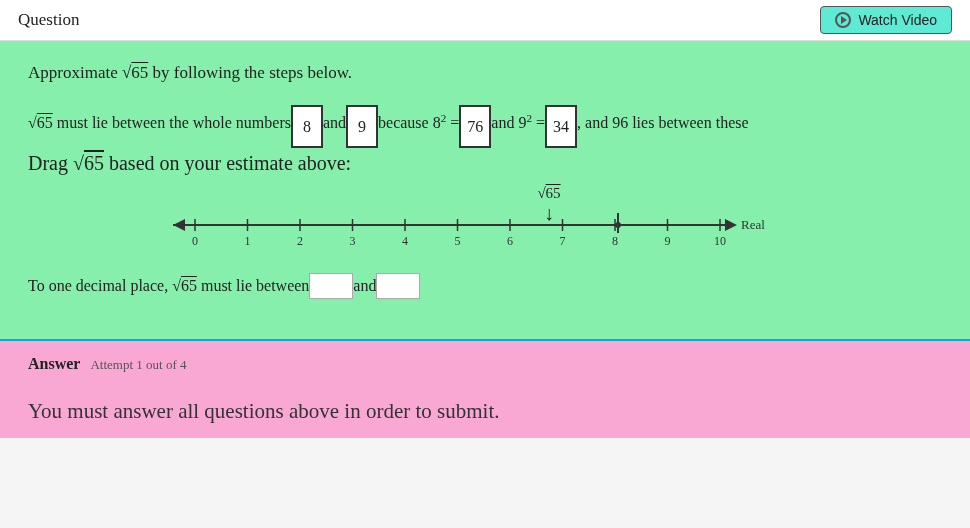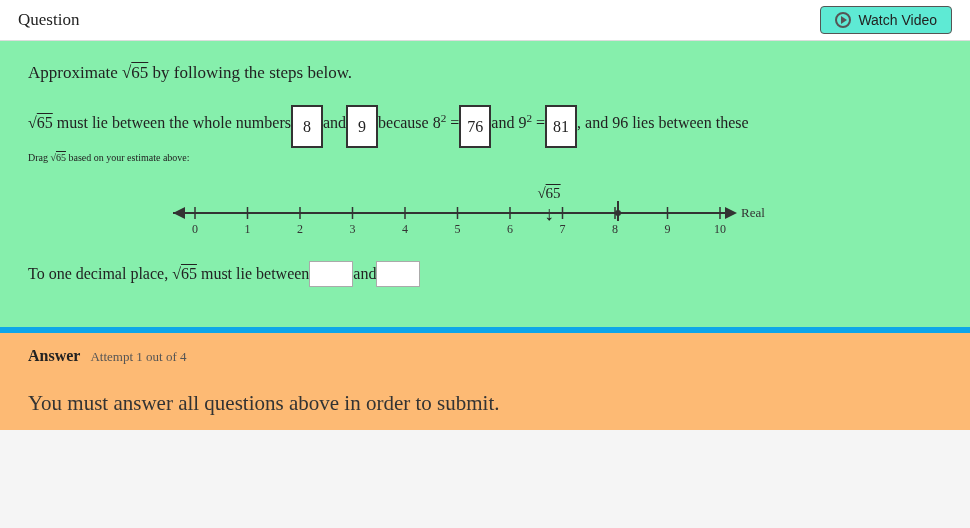--- a/index.html
+++ b/index.html
@@ -65,40 +65,40 @@
       border: 2px solid #333;
       min-width: 32px;
       min-height: 28px;
       text-align: center;
       padding: 2px 6px;
       background: #fff;
       font-size: 16px;
       font-family: Georgia, serif;
     }
     .drag-label {
-      font-size: 10px;
+      font-size: 20px;
       margin-bottom: 10px;
     }
     
     .number-line-container {
       position: relative;
       width: 640px;
       height: 70px;
       margin: 0 auto 18px auto;
     }
     .number-line-svg {
       position: absolute;
       top: 20px;
       left: 0;
       width: 640px;
       height: 50px;
     }
     .sqrt65-label {
       position: absolute;
-      top: 12px;
+      top: 0px;
       left: 384px;
       font-size: 15px;
       text-align: center;
       transform: translateX(-50%);
     }
     
     .decimal-line {
       font-size: 16px;
       display: flex;
       align-items: center;
@@ -107,22 +107,22 @@
     }
     .small-box {
       display: inline-block;
       border: 1.5px solid #aaa;
       min-width: 44px;
       min-height: 26px;
       background: #fff;
     }
     
     .answer-section {
-      background: #fdba74;
-      border-top: 6px solid #0ea5e9;
+      background: #f9a8d4;
+      border-top: 2px solid #0ea5e9;
       padding: 14px 28px 14px 28px;
     }
     .answer-label {
       font-weight: bold;
       font-size: 16px;
       margin-bottom: 3px;
     }
     .attempt-label {
       font-size: 13px;
       color: #555;
@@ -170,21 +170,21 @@
   </div>
 
   <div class="math-line">
     <span>√<span style="text-decoration:overline;">65</span> must lie between the whole numbers</span>
     <span class="boxed-input">8</span>
     <span>and</span>
     <span class="boxed-input">9</span>
     <span>because 8<sup>2</sup> =</span>
     <span class="boxed-input">76</span>
     <span>and 9<sup>2</sup> =</span>
-    <span class="boxed-input">81</span>
+    <span class="boxed-input">34</span>
     <span>, and 96 lies between these</span>
   </div>
 
   <div class="drag-label">
     Drag √<span style="text-decoration:overline;">65</span> based on your estimate above:
   </div>
 
   <div class="number-line-container">
 
     <div class="sqrt65-label">

